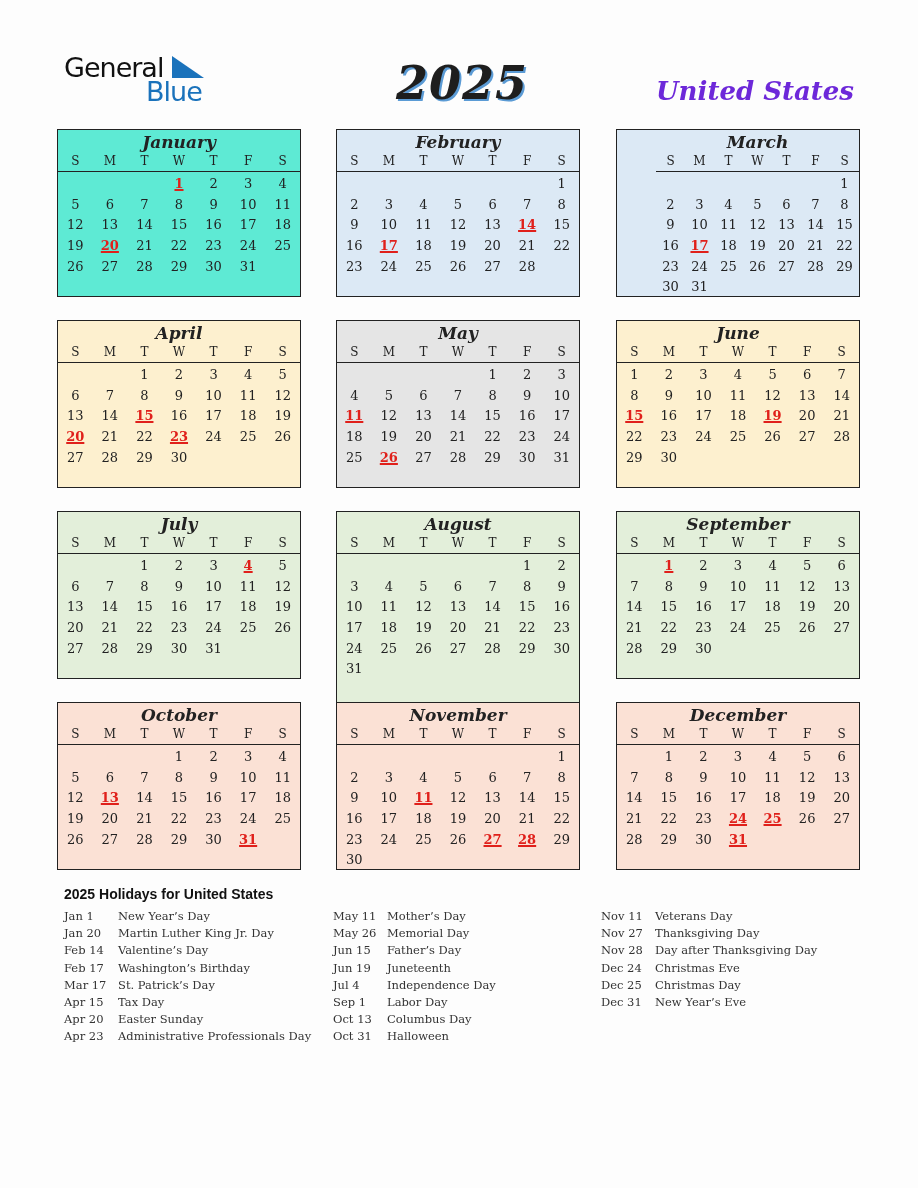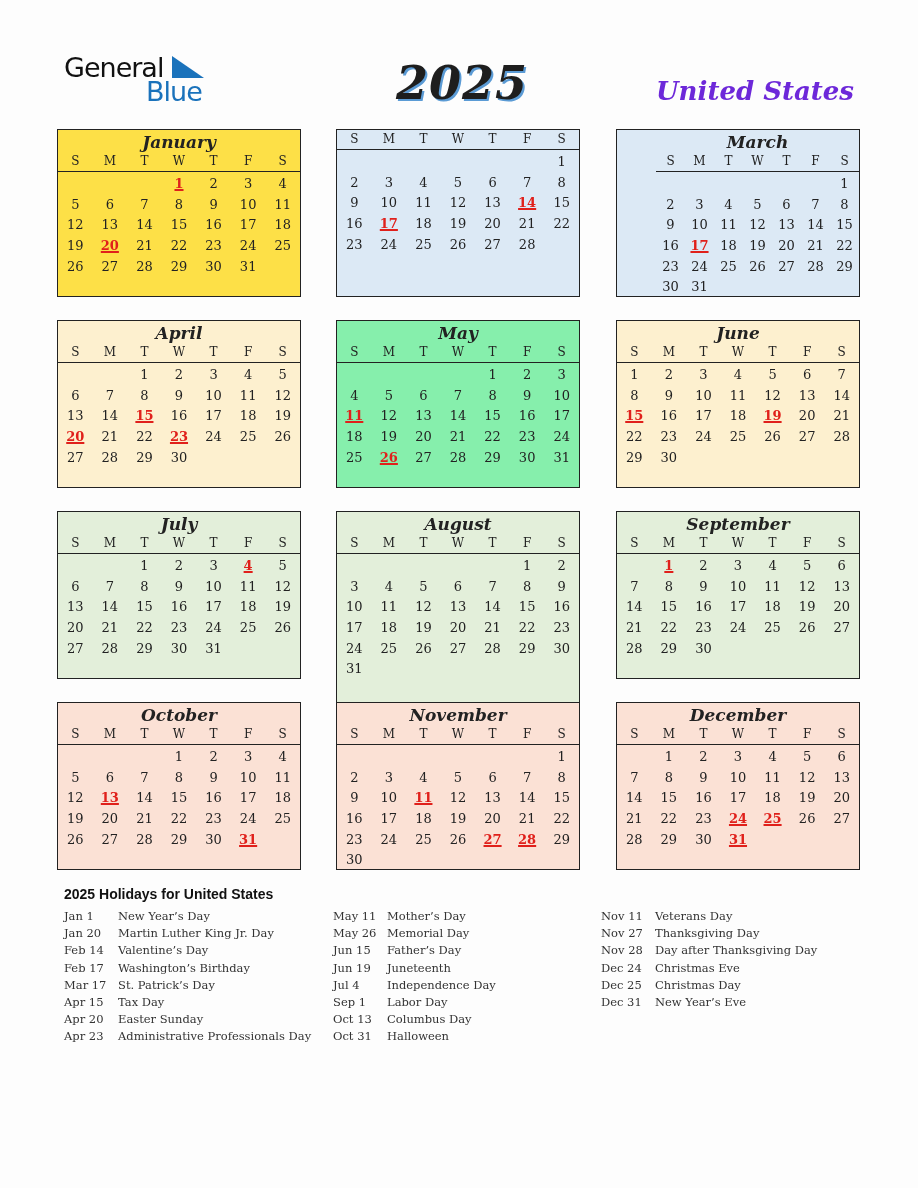--- a/index.html
+++ b/index.html
@@ -29,21 +29,21 @@
 
 <div class="logo">
   <span class="l1">General</span>
   <span class="tri"></span>
   <span class="l2">Blue</span>
 </div>
 <div class="year">2025</div>
 <div class="country">United States</div>
 
 <div class="grid" id="grid">
-    <div class="month" style="left: 0px; top: 0px; height: 168px; background: #fde047;">
+    <div class="month" style="left: 0px; top: 0px; height: 168px; background: #5eead4;">
       <div class="mname">January</div>
       <div class="dow">
         <span>S</span>
         <span>M</span>
         <span>T</span>
         <span>W</span>
         <span>T</span>
         <span>F</span>
         <span>S</span>
       </div>
@@ -78,20 +78,21 @@
         <span class="">25</span>
         <span class="">26</span>
         <span class="">27</span>
         <span class="">28</span>
         <span class="">29</span>
         <span class="">30</span>
         <span class="">31</span>
       </div>
     </div>
     <div class="month" style="left: 279px; top: 0px; height: 168px; background: rgb(220, 233, 245);">
+      <div class="mname">February</div>
       <div class="dow">
         <span>S</span>
         <span>M</span>
         <span>T</span>
         <span>W</span>
         <span>T</span>
         <span>F</span>
         <span>S</span>
       </div>
       <div class="days">
@@ -221,21 +222,21 @@
         <span class="hol">23</span>
         <span class="">24</span>
         <span class="">25</span>
         <span class="">26</span>
         <span class="">27</span>
         <span class="">28</span>
         <span class="">29</span>
         <span class="">30</span>
       </div>
     </div>
-    <div class="month" style="left: 279px; top: 191px; height: 168px; background: #86efac;">
+    <div class="month" style="left: 279px; top: 191px; height: 168px; background: #e5e5e5;">
       <div class="mname">May</div>
       <div class="dow">
         <span>S</span>
         <span>M</span>
         <span>T</span>
         <span>W</span>
         <span>T</span>
         <span>F</span>
         <span>S</span>
       </div>

